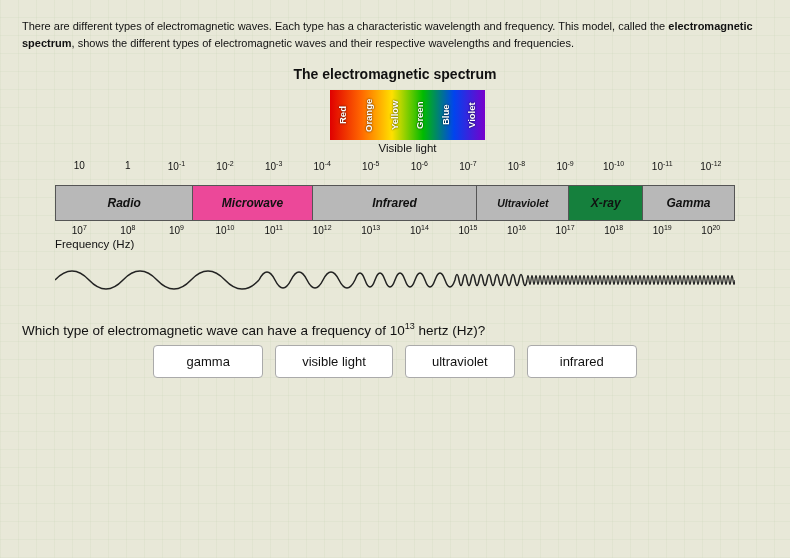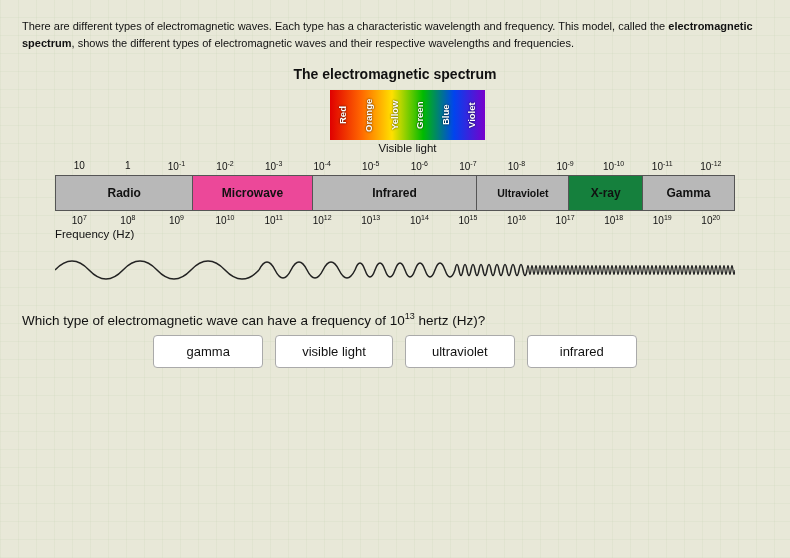--- a/index.html
+++ b/index.html
@@ -37,22 +37,23 @@
       position: relative;
       width: 680px;
     }
     
     .bands-row {
       display: flex;
       flex-direction: row;
       width: 680px;
       height: 36px;
       border: 1px solid #555;
-      margin-top: 3px;
+      margin-top: 13px;
       margin-bottom: 3px;
+      font-style: italic;
     }
     .band {
       display: flex;
       align-items: center;
       justify-content: center;
       font-size: 12px;
       font-weight: bold;
       border-right: 1px solid #555;
       color: #111;
     }

